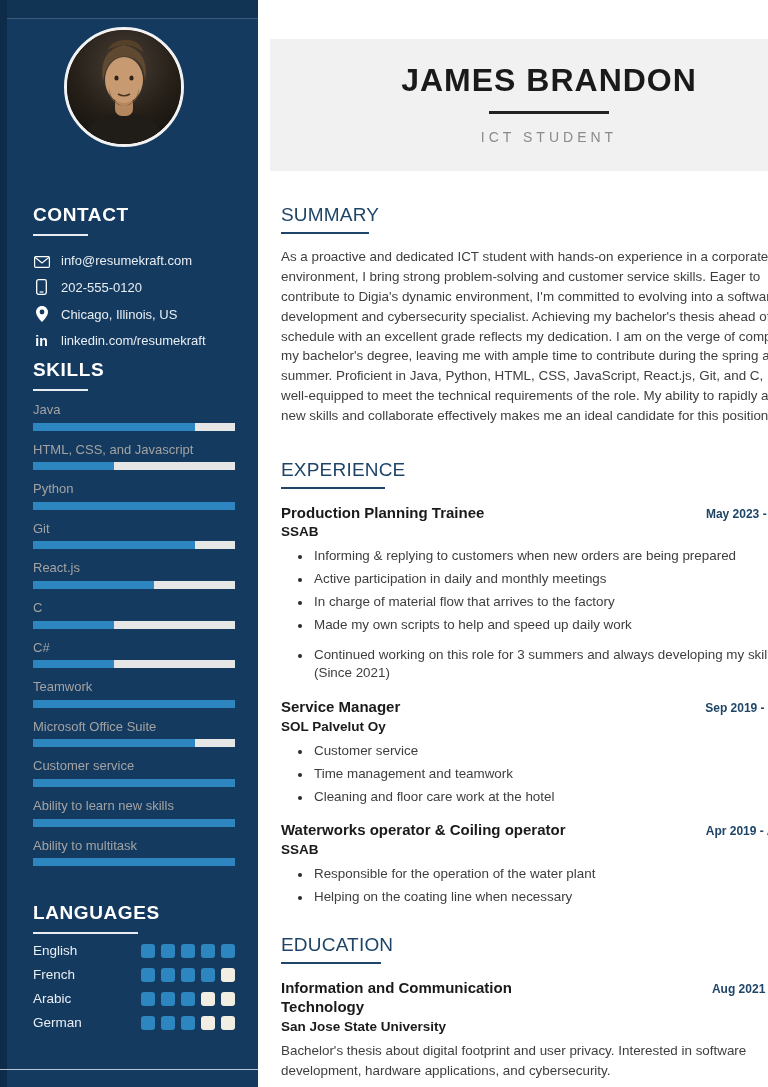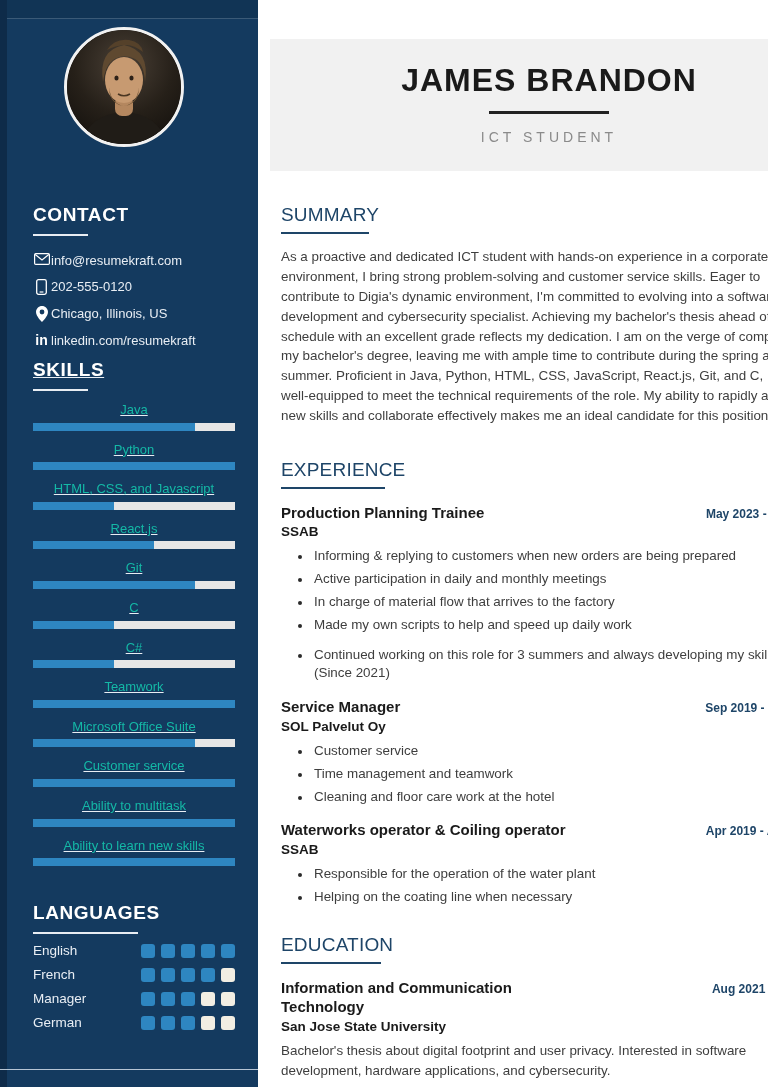--- a/index.html
+++ b/index.html
@@ -16,26 +16,26 @@
     border:3px solid #f2f2f2;box-sizing:border-box;overflow:hidden;background:#17130f;}
   .photo-wrap svg{display:block;}
 
   .side-section{padding:0 23px 0 33px;}
   .side-h{font-size:19px;font-weight:700;letter-spacing:.6px;color:#ffffff;}
   .side-rule{height:2px;background:#e8edf3;width:55px;margin-top:8px;}
   .side-rule.wide{width:105px;}
 
   .contact{margin-top:57px;}
   .contact-list{list-style:none;margin:17px 0 0;padding:0;}
-  .contact-item{display:flex;align-items:flex-start;gap:1px;margin-bottom:11px;font-size:13px;color:#e9eef4;}
+  .contact-item{display:flex;align-items:flex-end;gap:11px;margin-bottom:11px;font-size:13px;color:#e9eef4;}
   .contact-icon{width:17px;display:flex;justify-content:center;align-items:center;flex:0 0 17px;}
 
-  .skills{text-decoration:underline;}
+  .skills{}
   .skill{margin-top:11px;}
-  .skill-label{font-size:13px;color:#14b8a6;margin-bottom:5px;line-height:1.2;text-align:center;}
+  .skill-label{font-size:13px;color:#a3a3a3;margin-bottom:5px;line-height:1.2;}
   .skill-track{height:8px;background:#e6e6e6;overflow:hidden;}
   .skill-fill{height:100%;background:#2e86c1;}
 
   .languages{margin-top:36px;}
   .lang-row{display:flex;justify-content:space-between;align-items:center;margin-top:9px;font-size:13.5px;text-align:right;}
   .dots{display:flex;gap:6px;}
   .dot{width:14px;height:14px;border-radius:3px;background:#f2eee3;}
   .dot.filled{background:#2e86c1;}
 
   
@@ -152,81 +152,81 @@
       <div class="side-h">SKILLS</div>
       <div class="side-rule"></div>
       <div>
           <div class="skill">
             <div class="skill-label">Java</div>
             <div class="skill-track">
               <div class="skill-fill" style="width: 80%;"></div>
             </div>
           </div>
           <div class="skill">
+            <div class="skill-label">HTML, CSS, and Javascript</div>
+            <div class="skill-track">
+              <div class="skill-fill" style="width: 40%;"></div>
+            </div>
+          </div>
+          <div class="skill">
             <div class="skill-label">Python</div>
             <div class="skill-track">
               <div class="skill-fill" style="width: 100%;"></div>
             </div>
           </div>
           <div class="skill">
-            <div class="skill-label">HTML, CSS, and Javascript</div>
+            <div class="skill-label">Git</div>
+            <div class="skill-track">
+              <div class="skill-fill" style="width: 80%;"></div>
+            </div>
+          </div>
+          <div class="skill">
+            <div class="skill-label">React.js</div>
+            <div class="skill-track">
+              <div class="skill-fill" style="width: 60%;"></div>
+            </div>
+          </div>
+          <div class="skill">
+            <div class="skill-label">C</div>
             <div class="skill-track">
               <div class="skill-fill" style="width: 40%;"></div>
             </div>
           </div>
           <div class="skill">
-            <div class="skill-label">React.js</div>
-            <div class="skill-track">
-              <div class="skill-fill" style="width: 60%;"></div>
-            </div>
-          </div>
-          <div class="skill">
-            <div class="skill-label">Git</div>
+            <div class="skill-label">C#</div>
+            <div class="skill-track">
+              <div class="skill-fill" style="width: 40%;"></div>
+            </div>
+          </div>
+          <div class="skill">
+            <div class="skill-label">Teamwork</div>
+            <div class="skill-track">
+              <div class="skill-fill" style="width: 100%;"></div>
+            </div>
+          </div>
+          <div class="skill">
+            <div class="skill-label">Microsoft Office Suite</div>
             <div class="skill-track">
               <div class="skill-fill" style="width: 80%;"></div>
             </div>
           </div>
           <div class="skill">
-            <div class="skill-label">C</div>
-            <div class="skill-track">
-              <div class="skill-fill" style="width: 40%;"></div>
-            </div>
-          </div>
-          <div class="skill">
-            <div class="skill-label">C#</div>
-            <div class="skill-track">
-              <div class="skill-fill" style="width: 40%;"></div>
-            </div>
-          </div>
-          <div class="skill">
-            <div class="skill-label">Teamwork</div>
-            <div class="skill-track">
-              <div class="skill-fill" style="width: 100%;"></div>
-            </div>
-          </div>
-          <div class="skill">
-            <div class="skill-label">Microsoft Office Suite</div>
-            <div class="skill-track">
-              <div class="skill-fill" style="width: 80%;"></div>
-            </div>
-          </div>
-          <div class="skill">
             <div class="skill-label">Customer service</div>
             <div class="skill-track">
               <div class="skill-fill" style="width: 100%;"></div>
             </div>
           </div>
           <div class="skill">
+            <div class="skill-label">Ability to learn new skills</div>
+            <div class="skill-track">
+              <div class="skill-fill" style="width: 100%;"></div>
+            </div>
+          </div>
+          <div class="skill">
             <div class="skill-label">Ability to multitask</div>
-            <div class="skill-track">
-              <div class="skill-fill" style="width: 100%;"></div>
-            </div>
-          </div>
-          <div class="skill">
-            <div class="skill-label">Ability to learn new skills</div>
             <div class="skill-track">
               <div class="skill-fill" style="width: 100%;"></div>
             </div>
           </div>
         </div>
     </section>
 
     <section class="side-section languages">
       <div class="side-h">LANGUAGES</div>
       <div class="side-rule wide"></div>
@@ -245,21 +245,21 @@
             <span class="lang-label">French</span>
             <span class="dots">
               <span class="dot filled"></span>
               <span class="dot filled"></span>
               <span class="dot filled"></span>
               <span class="dot filled"></span>
               <span class="dot"></span>
             </span>
           </div>
           <div class="lang-row">
-            <span class="lang-label">Manager</span>
+            <span class="lang-label">Arabic</span>
             <span class="dots">
               <span class="dot filled"></span>
               <span class="dot filled"></span>
               <span class="dot filled"></span>
               <span class="dot"></span>
               <span class="dot"></span>
             </span>
           </div>
           <div class="lang-row">
             <span class="lang-label">German</span>

